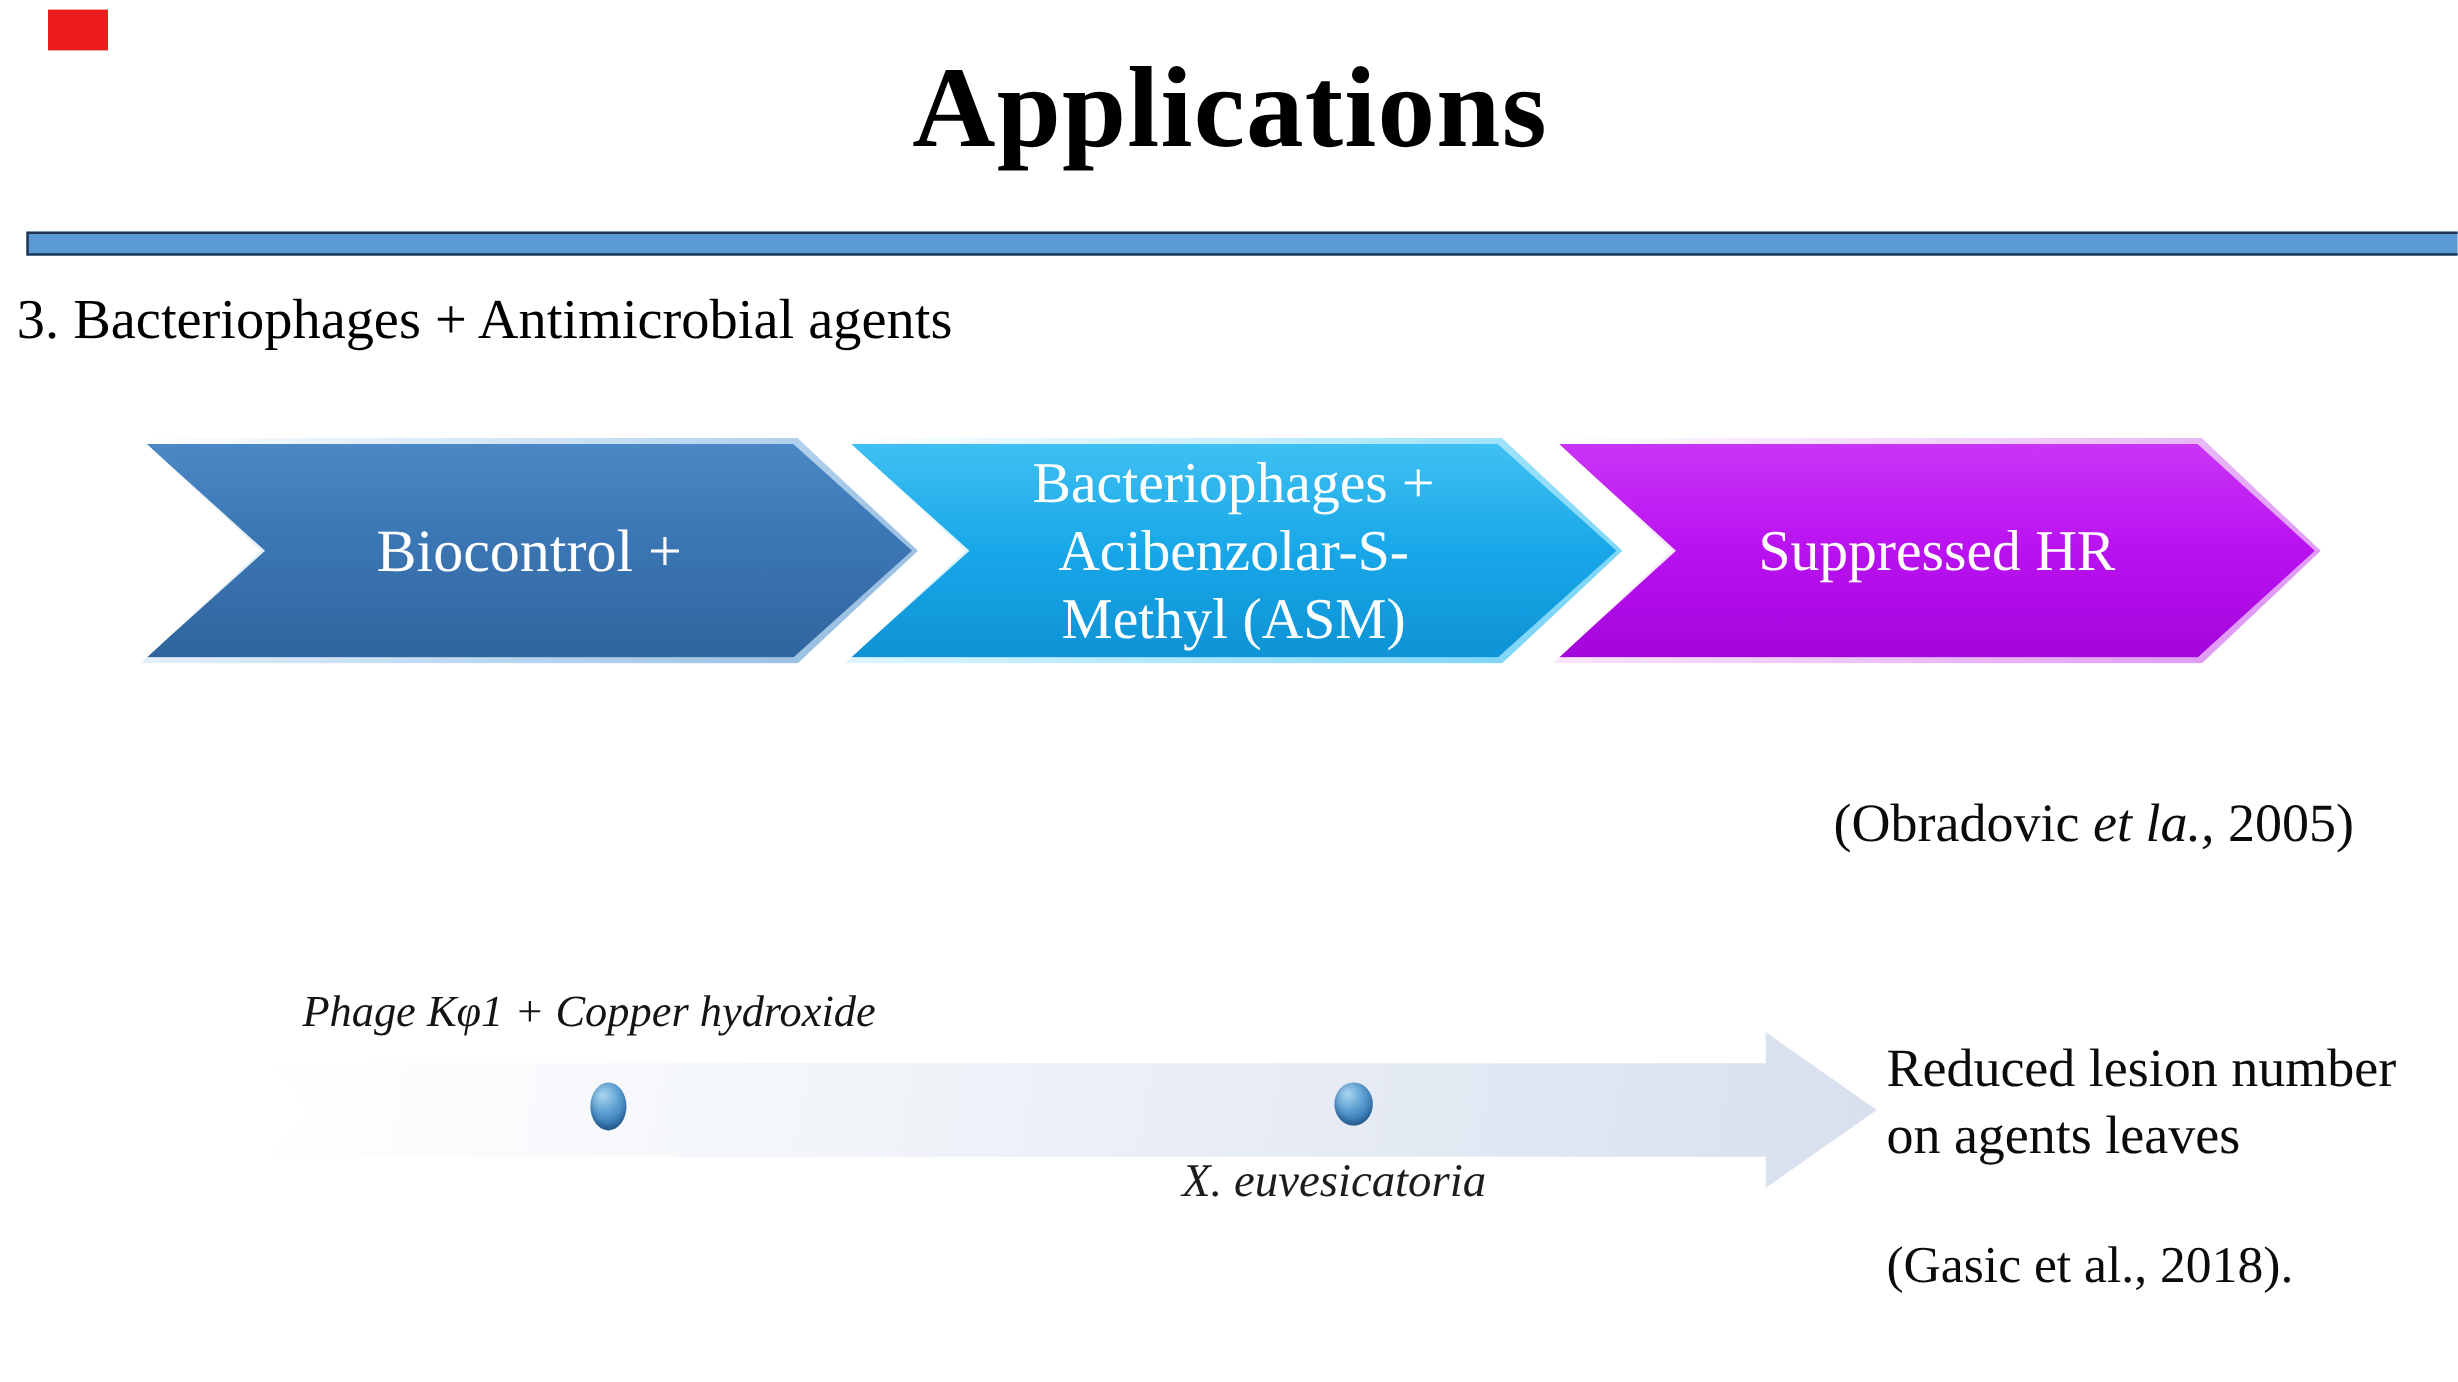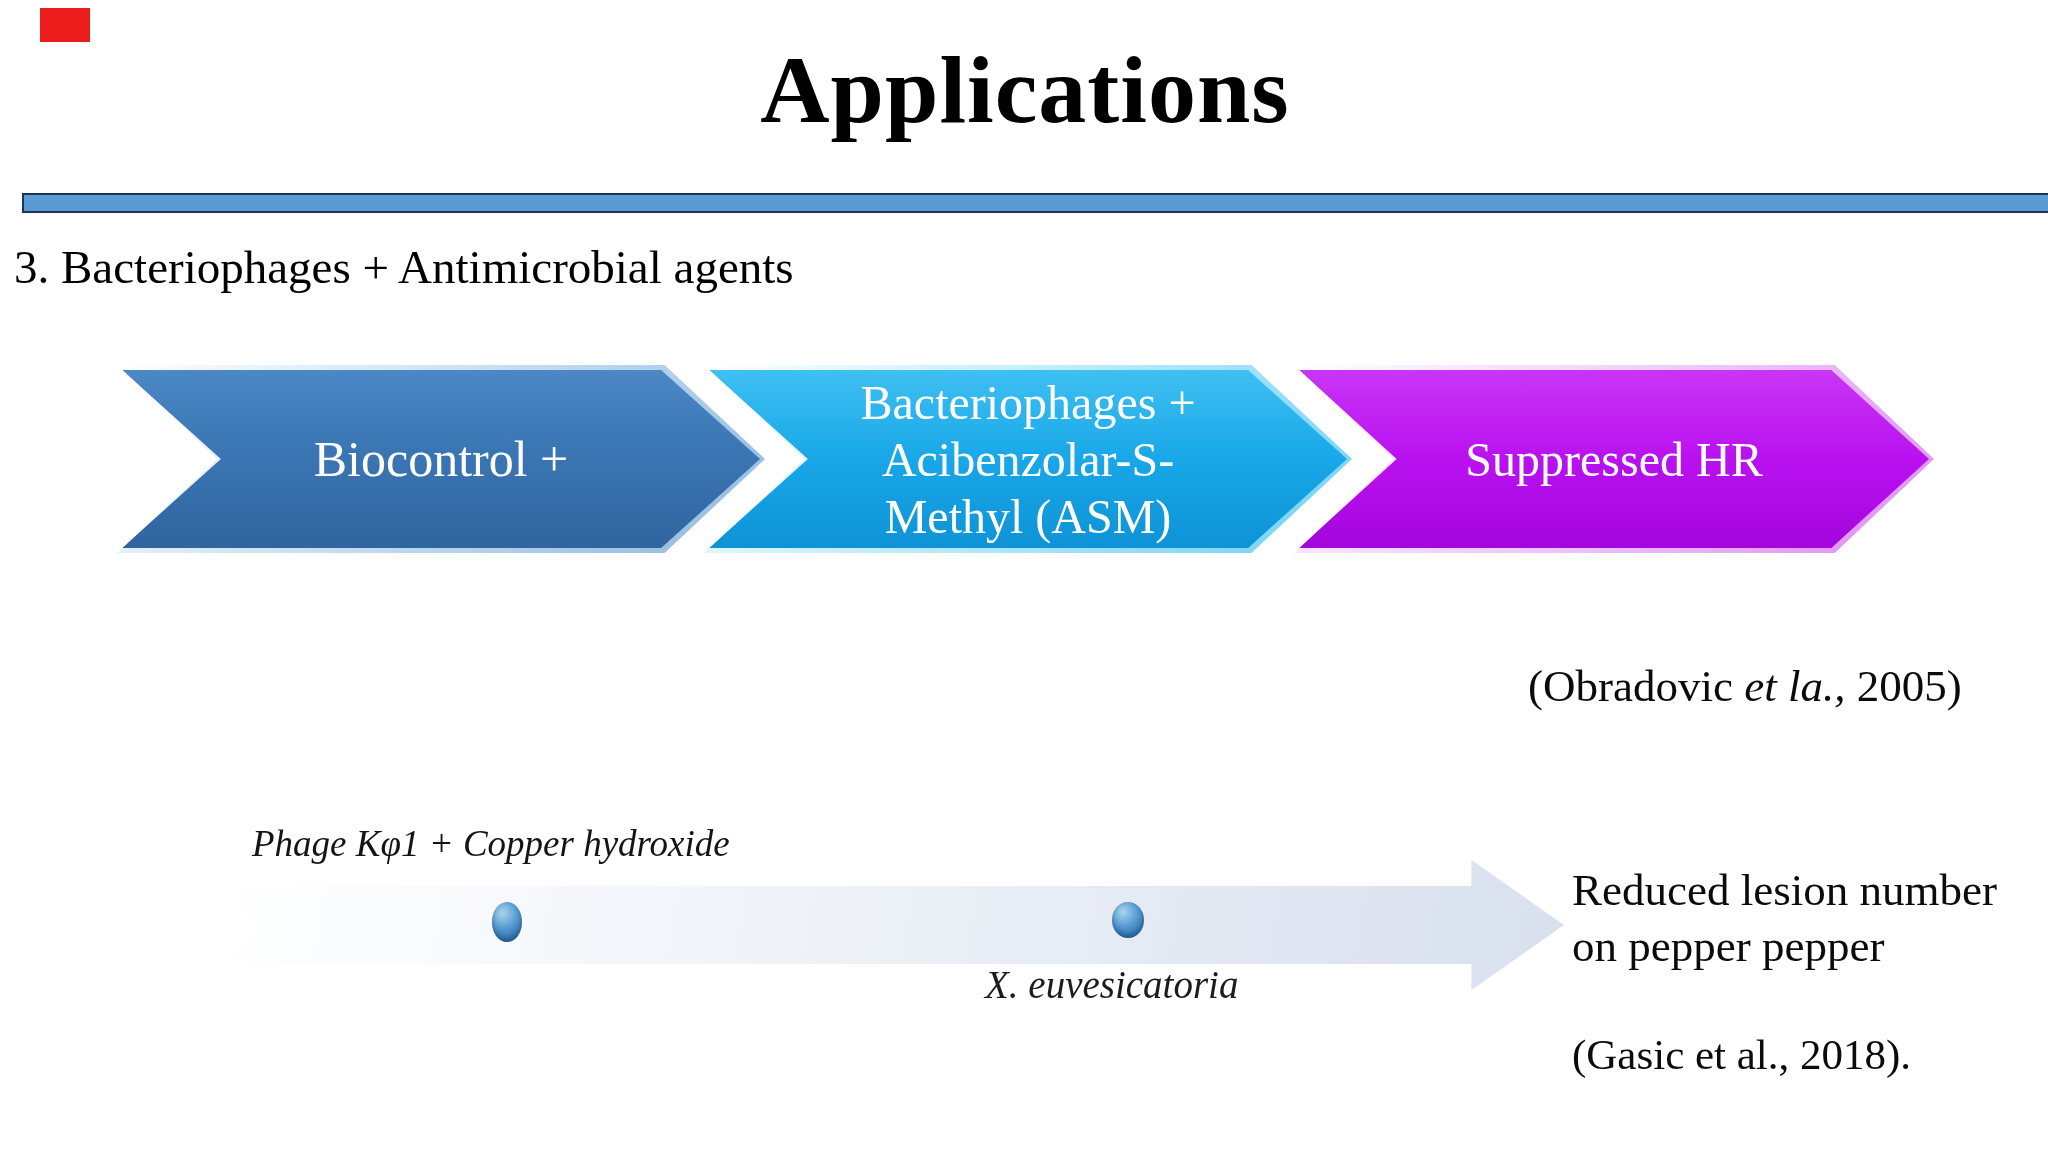--- a/index.html
+++ b/index.html
@@ -108,16 +108,16 @@
 <div class="treatment-label">Phage Kφ1 + Copper hydroxide</div>
 
 <div class="banner-arrow"></div>
 <div class="dot dot-1"></div>
 <div class="dot dot-2"></div>
 
 <div class="pathogen-label">X. euvesicatoria</div>
 
 <div class="result-text">
   <span class="ln" style="display:block">Reduced lesion number</span>
-  <span class="ln" style="display:block">on pepper pepper</span>
+  <span class="ln" style="display:block">on agents leaves</span>
 </div>
 
 <div class="citation-2">(Gasic et al., 2018).</div>
 
 </body></html>

